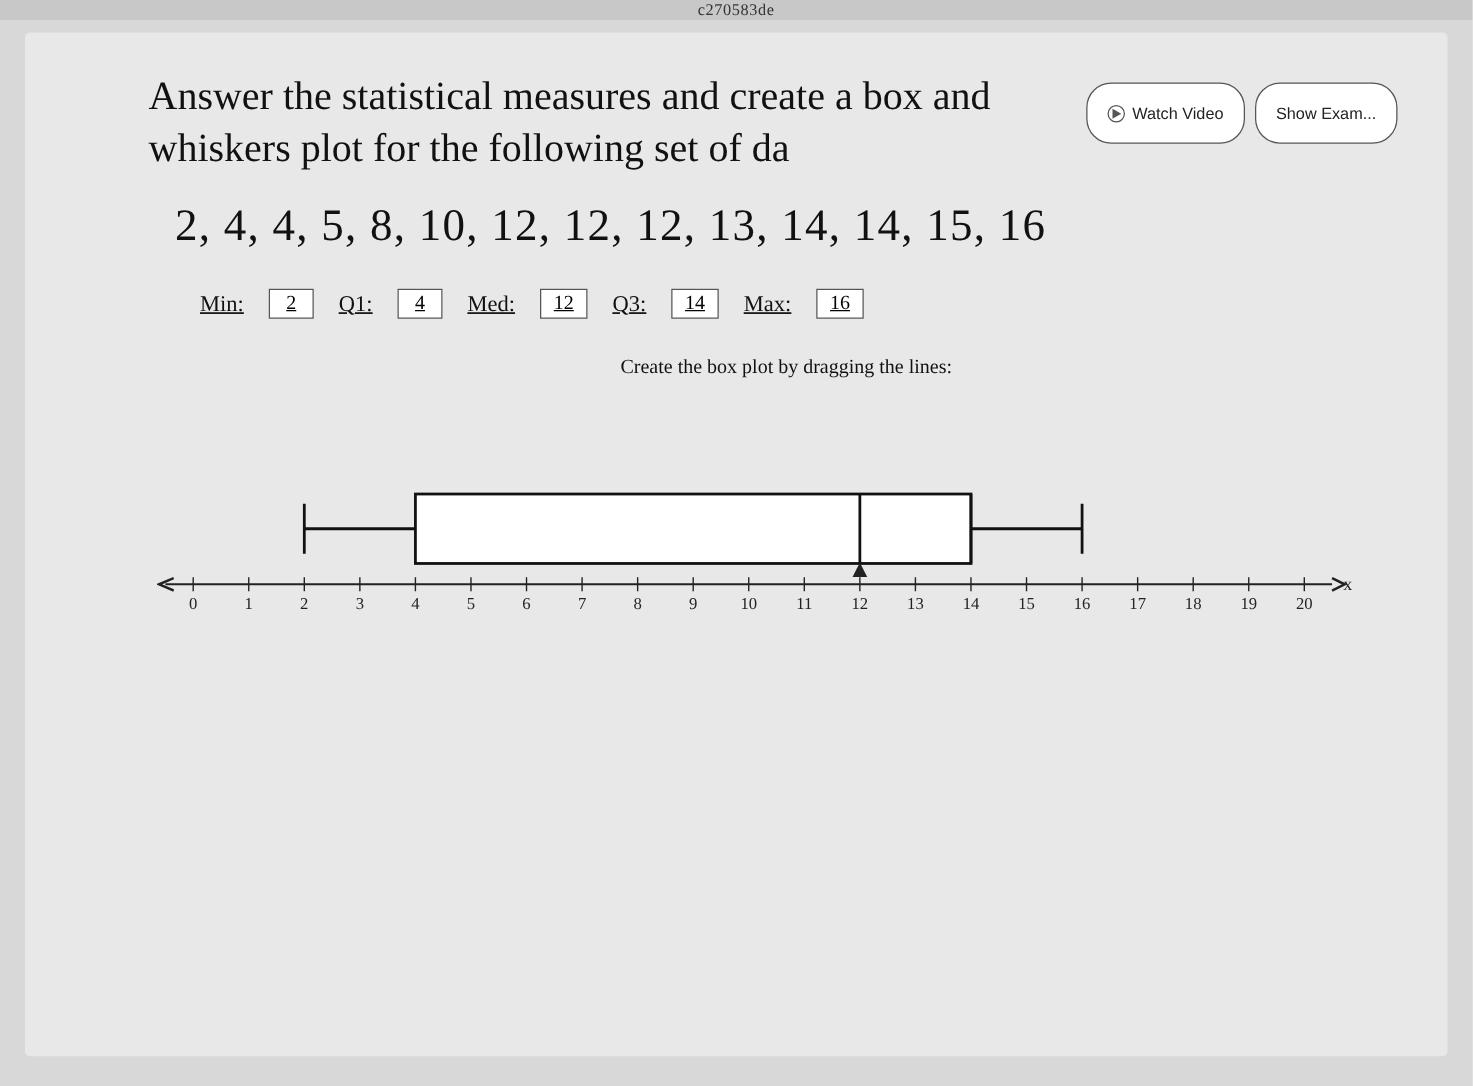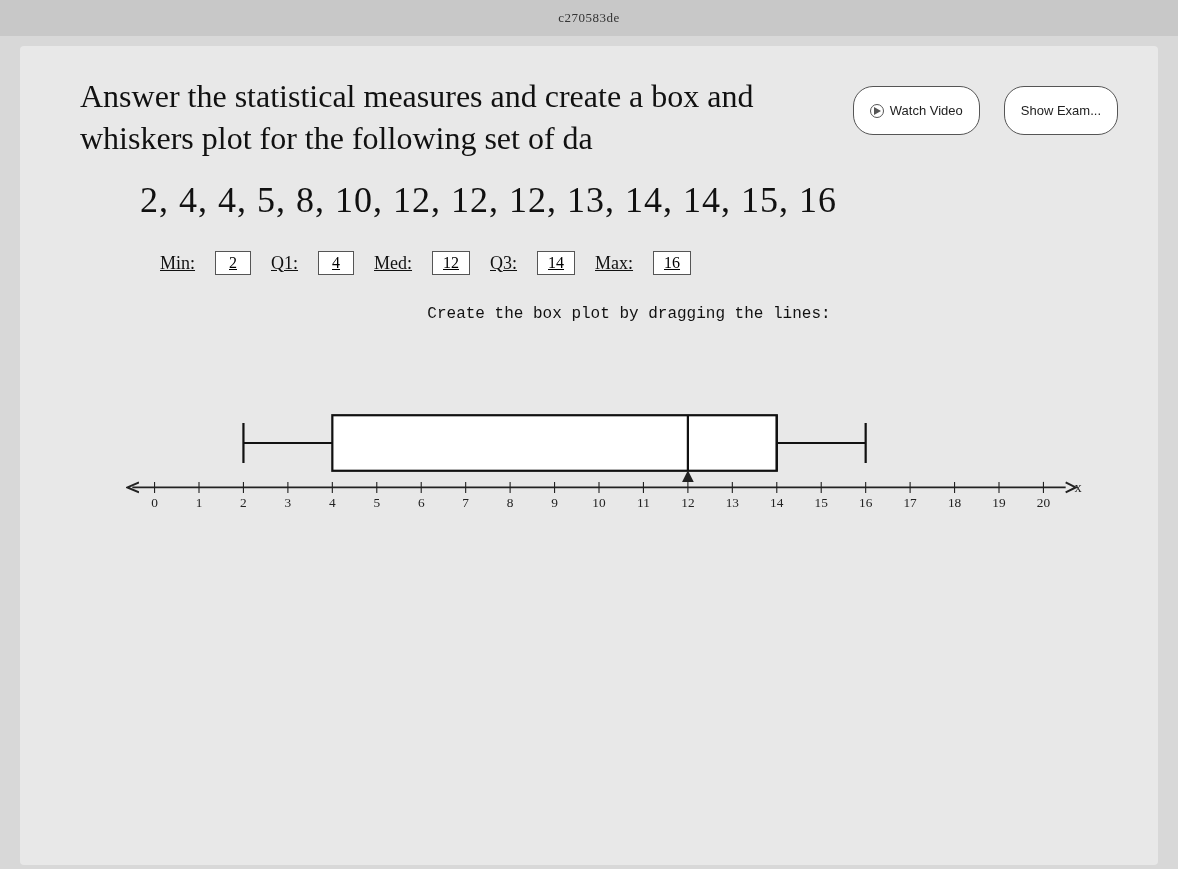--- a/index.html
+++ b/index.html
@@ -7,57 +7,57 @@
       width: 1178px;
       height: 869px;
       background: #d8d8d8;
       font-family: Georgia, 'Times New Roman', serif;
       overflow: hidden;
       position: relative;
     }
 
     .top-bar {
       background: #c8c8c8;
-      height: 36px;
+      height: 16px;
       display: flex;
       align-items: center;
       justify-content: center;
       font-size: 13px;
       color: #333;
       letter-spacing: 0.5px;
     }
 
     .main-content {
       background: #e8e8e8;
       margin: 10px 20px;
       padding: 30px 40px 30px 60px;
       height: calc(869px - 50px);
       position: relative;
       border-radius: 4px;
     }
 
     .header-row {
       display: flex;
       align-items: flex-start;
-      justify-content: space-between;
+      justify-content: flex-end;
       margin-bottom: 20px;
     }
 
     .question-title {
       font-size: 32px;
       font-weight: normal;
       color: #111;
       max-width: 750px;
       line-height: 1.3;
       font-family: Georgia, serif;
     }
 
     .button-group {
       display: flex;
-      gap: 24px;
+      gap: 8px;
       margin-top: 10px;
       flex-shrink: 0;
     }
 
     .watch-video-btn {
       border: 1.5px solid #555;
       background: white;
       border-radius: 20px;
       padding: 6px 16px;
       font-size: 13px;
@@ -130,21 +130,21 @@
       text-align: center;
       background: white;
       font-size: 16px;
     }
 
     .create-instruction {
       font-size: 16px;
       text-align: center;
       margin-bottom: 20px;
       color: #111;
-      font-family: Liberation Mono, monospace;
+      font-family: Liberation Serif, serif;
       margin-left: 60px;
     }
 
     .plot-area {
       margin-left: 0px;
       margin-top: 10px;
       position: relative;
       height: 220px;
     }
 

